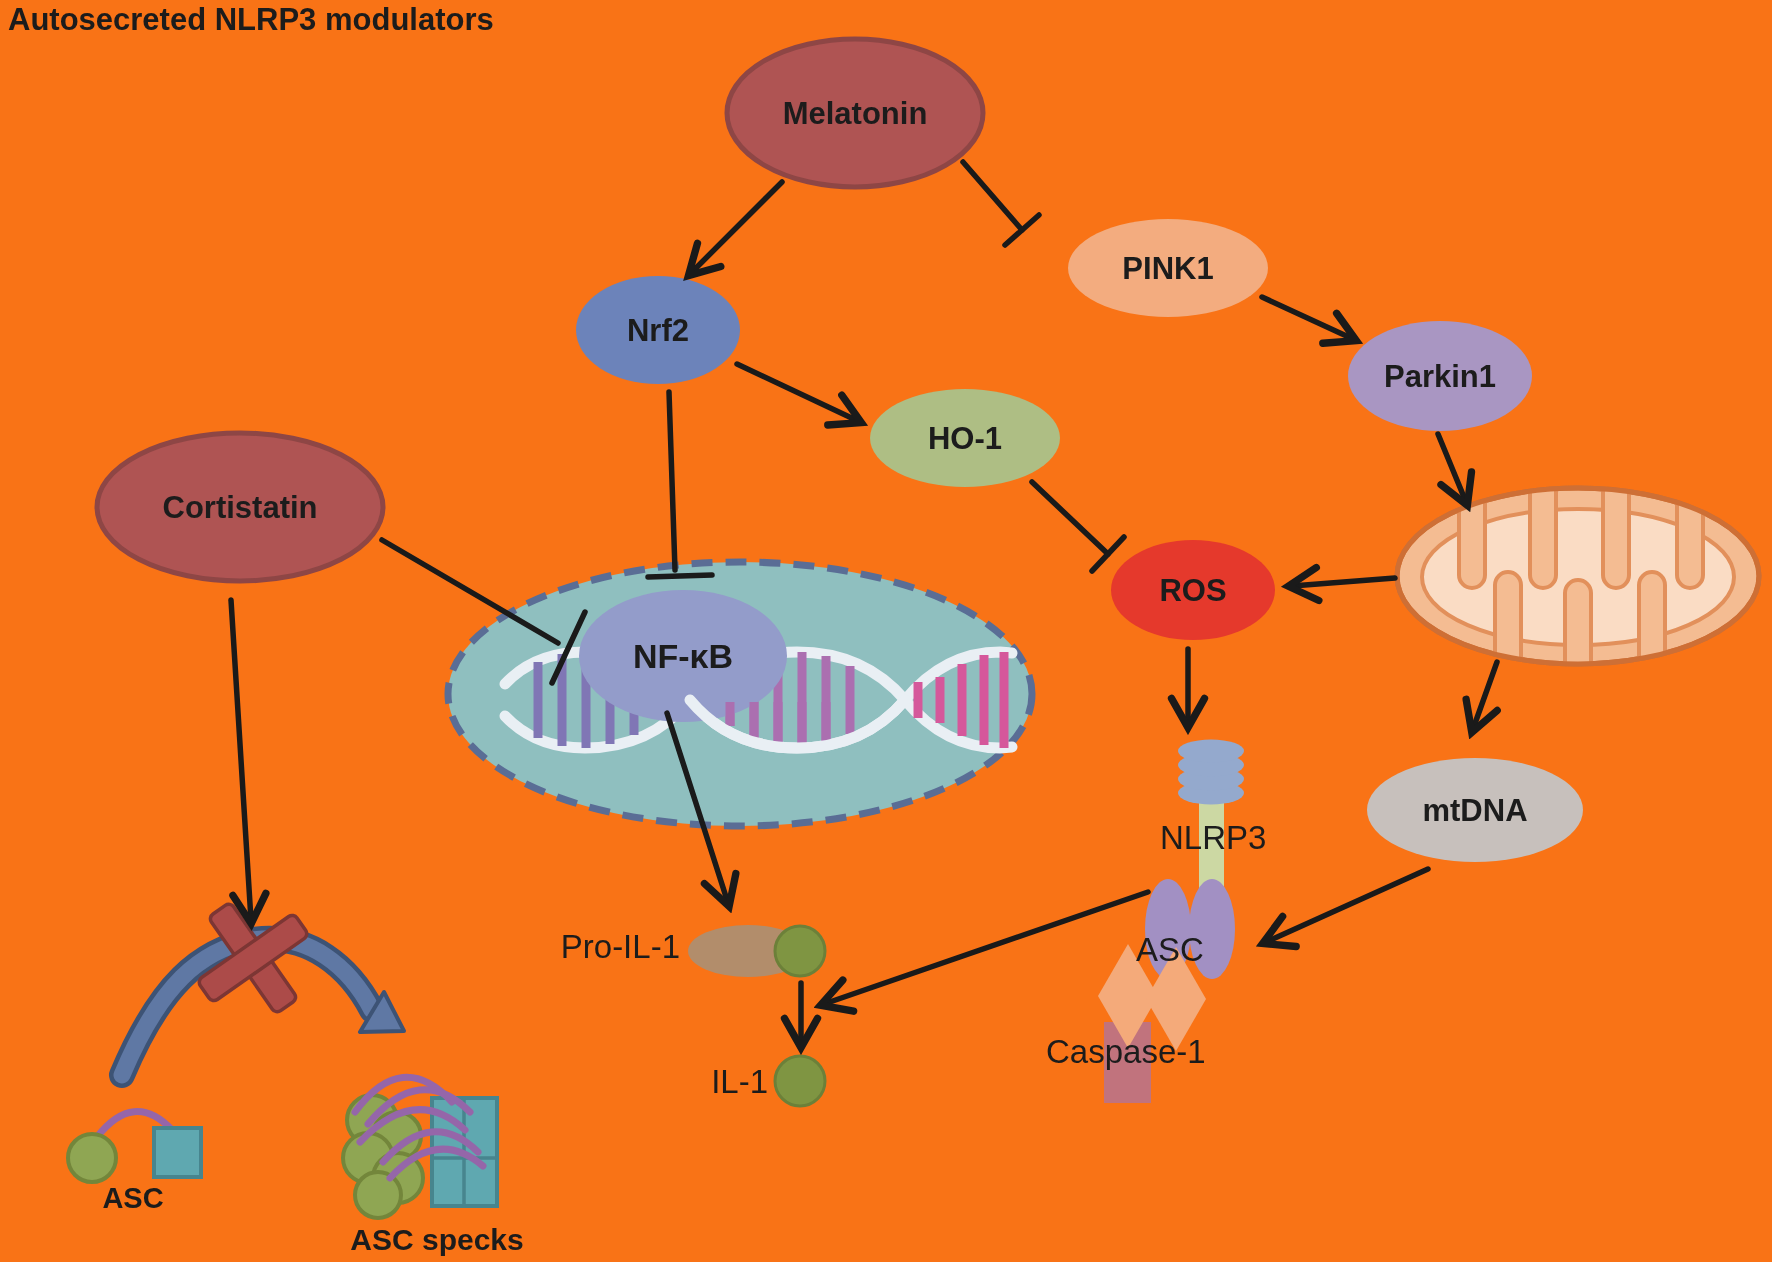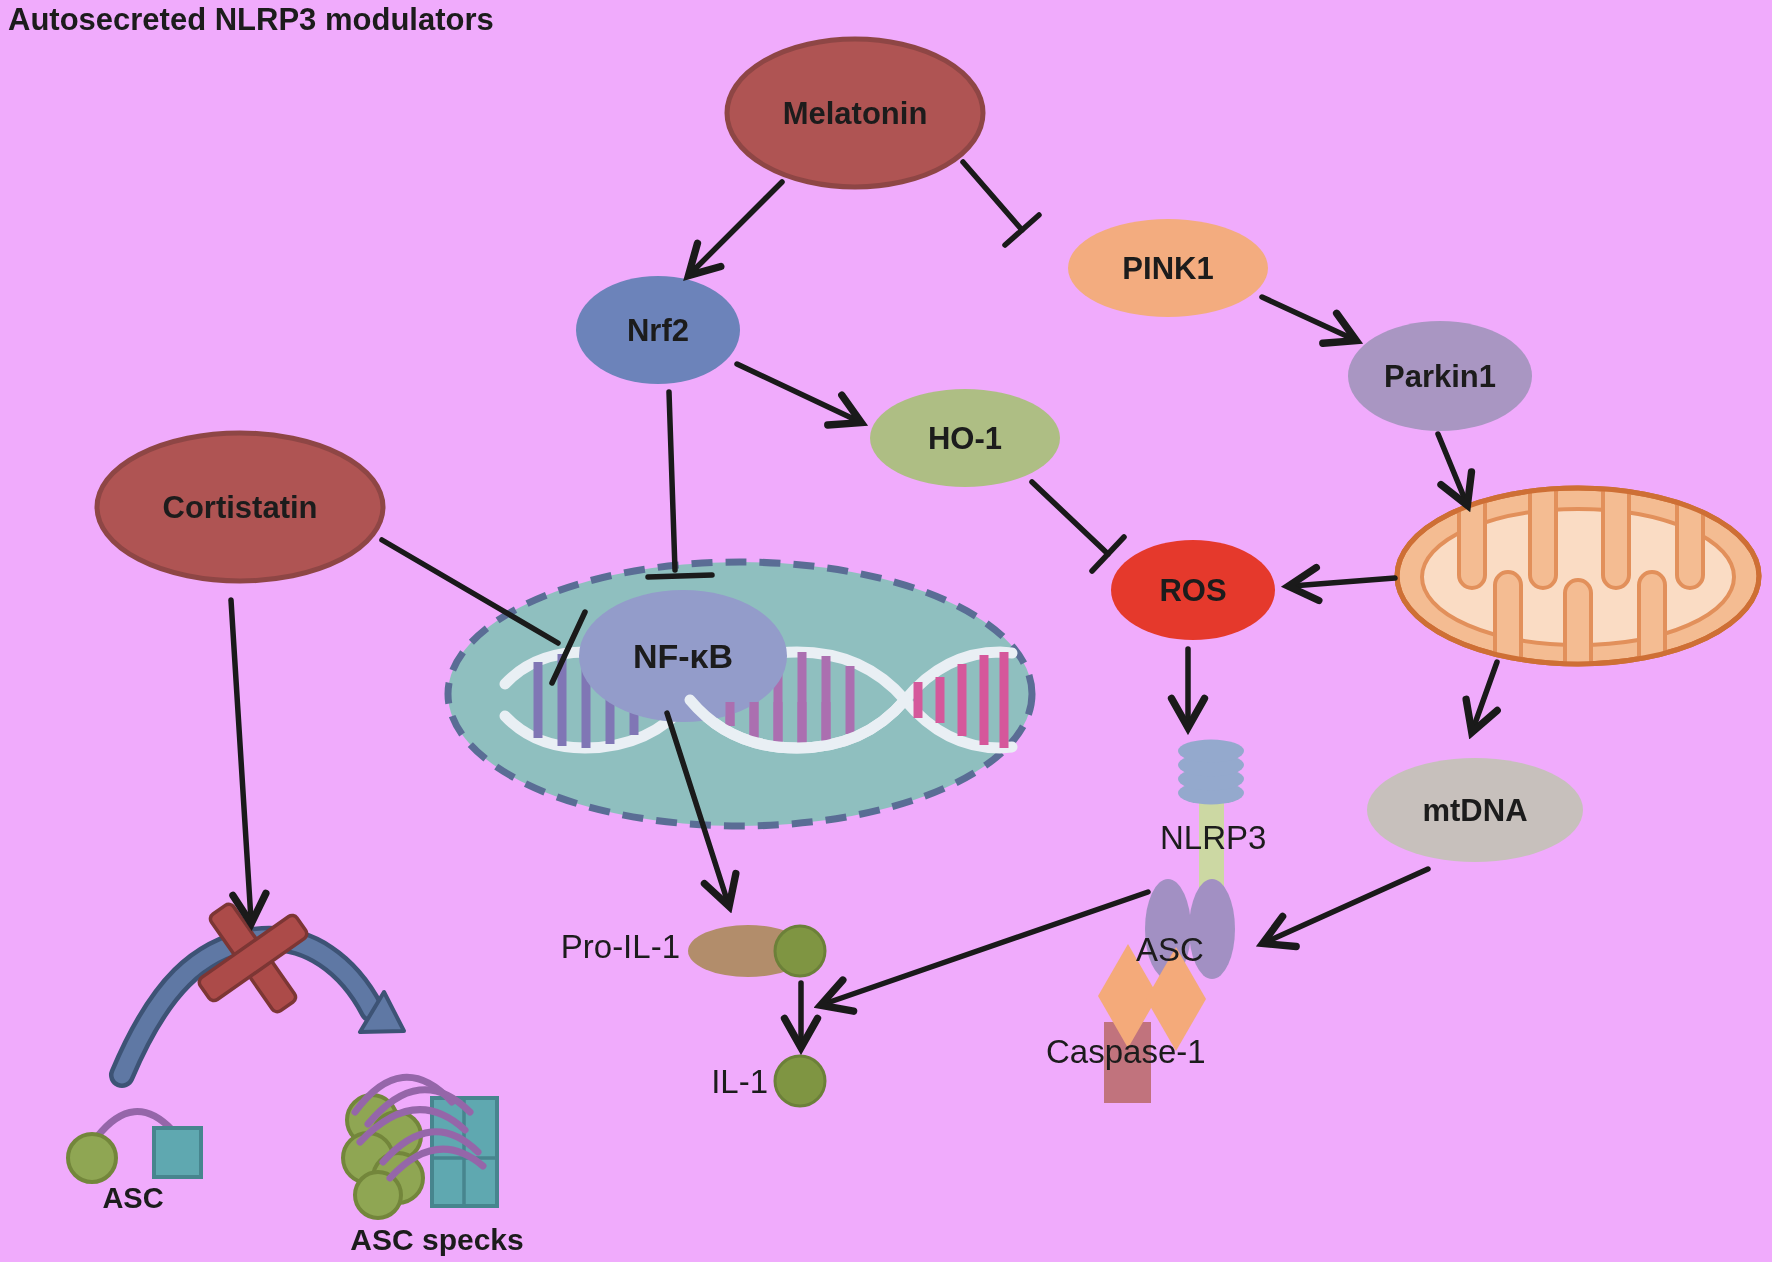--- a/index.html
+++ b/index.html
@@ -1,16 +1,16 @@
 <!DOCTYPE html>
 <html><head>
 <meta charset="utf-8">
 <style>
   html,body{margin:0;padding:0;background:#ffffff;}
-  .stage{position:relative;width:1772px;height:1262px;background:#f0abfc;overflow:hidden;
+  .stage{position:relative;width:1772px;height:1262px;background:#f97316;overflow:hidden;
          font-family:"Liberation Sans", sans-serif;}
   svg text{font-family:"Liberation Sans", sans-serif;fill:#1c1c1c;}
   .node-label{font-weight:700;font-size:31px;}
   .big-label{font-weight:700;font-size:34px;}
   .plain-label{font-weight:400;font-size:33px;}
   .small-bold{font-weight:700;font-size:29px;}
   .title-text{font-weight:700;font-size:31px;}
   .edge{stroke:#1a1a1a;stroke-width:5.5;stroke-linecap:round;fill:none;}
   .tbar{stroke:#1a1a1a;stroke-width:5.5;stroke-linecap:round;}
   .rung{stroke-width:9;stroke-linecap:butt;}

